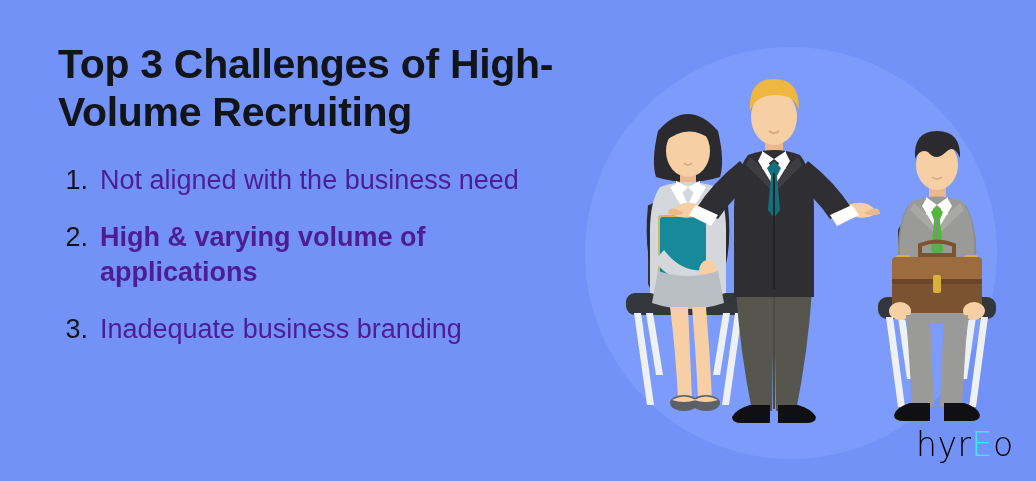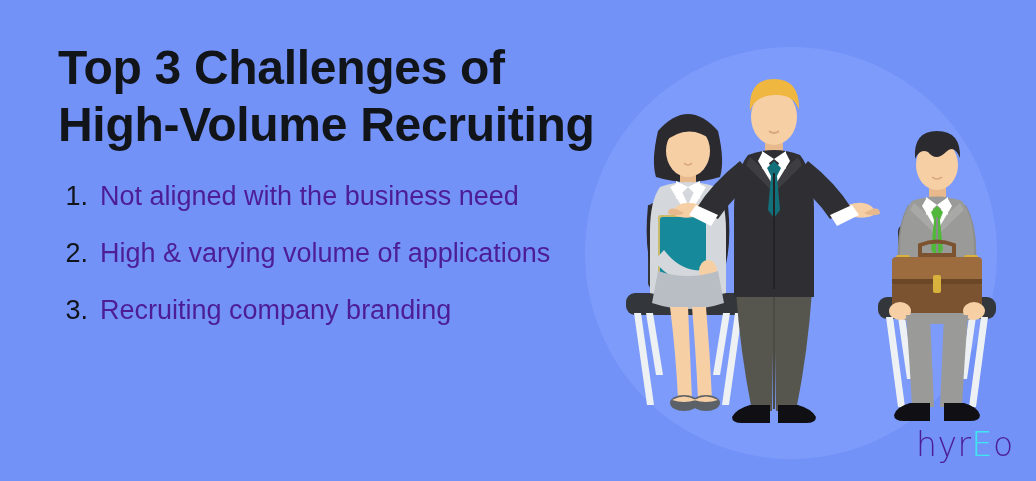--- a/index.html
+++ b/index.html
@@ -23,21 +23,21 @@
     border-radius:50%;
     background:#7d9bfa;
   }
   
   .text-col {
     position:absolute;
     left:58px; top:40px;
     width:570px;
   }
   .title {
-    font-size:48px;
+    font-size:41px;
     font-weight:bold;
     line-height:1.18;
     color:#111418;
     letter-spacing:-0.3px;
     width:540px;
   }
   .list {
     margin-top:26px;
   }
   .list-item {
@@ -52,38 +52,38 @@
     color:#111418;
     text-align:right;
     padding-right:12px;
   }
   .list-text {
     font-size:27px;
     line-height:1.3;
     color:#4c1d95;
     max-width:460px;
   }
-  .list-item.wide .list-text { max-width:470px; }
+  .list-item.wide .list-text { max-width:470px;font-weight:bold; }
 
   
   .illo { position:absolute; left:600px; top:75px; width:420px; height:370px; }
   .illo svg { display:block; }
 
   
   .logo {
     position:absolute;
     left:916px; top:428px;
     font-size:33px;
     letter-spacing:0.5px;
     line-height:1;
     font-family:"DejaVu Sans", sans-serif;
     font-weight:300;
     white-space:nowrap;
   }
-  .logo .lw { color:#4c1d95; }
+  .logo .lw { color:#000000; }
   .logo .lc { color:#3fe6f0; }
 </style>
 </head>
 <body>
 
 <div id="slide">
 
   <div class="bg-circle"></div>
 
   <div class="text-col">
@@ -96,21 +96,21 @@
         <div class="list-text">Not aligned with the business need</div>
       </div>
 
       <div class="list-item wide">
         <div class="list-num">2.</div>
         <div class="list-text">High &amp; varying volume of applications</div>
       </div>
 
       <div class="list-item">
         <div class="list-num">3.</div>
-        <div class="list-text">Recruiting company branding</div>
+        <div class="list-text">Inadequate business branding</div>
       </div>
 
     </div>
   </div>
 
   <div class="illo">
     <svg width="420" height="370" viewBox="0 0 420 370" xmlns="http://www.w3.org/2000/svg">
 
       <g>
 

